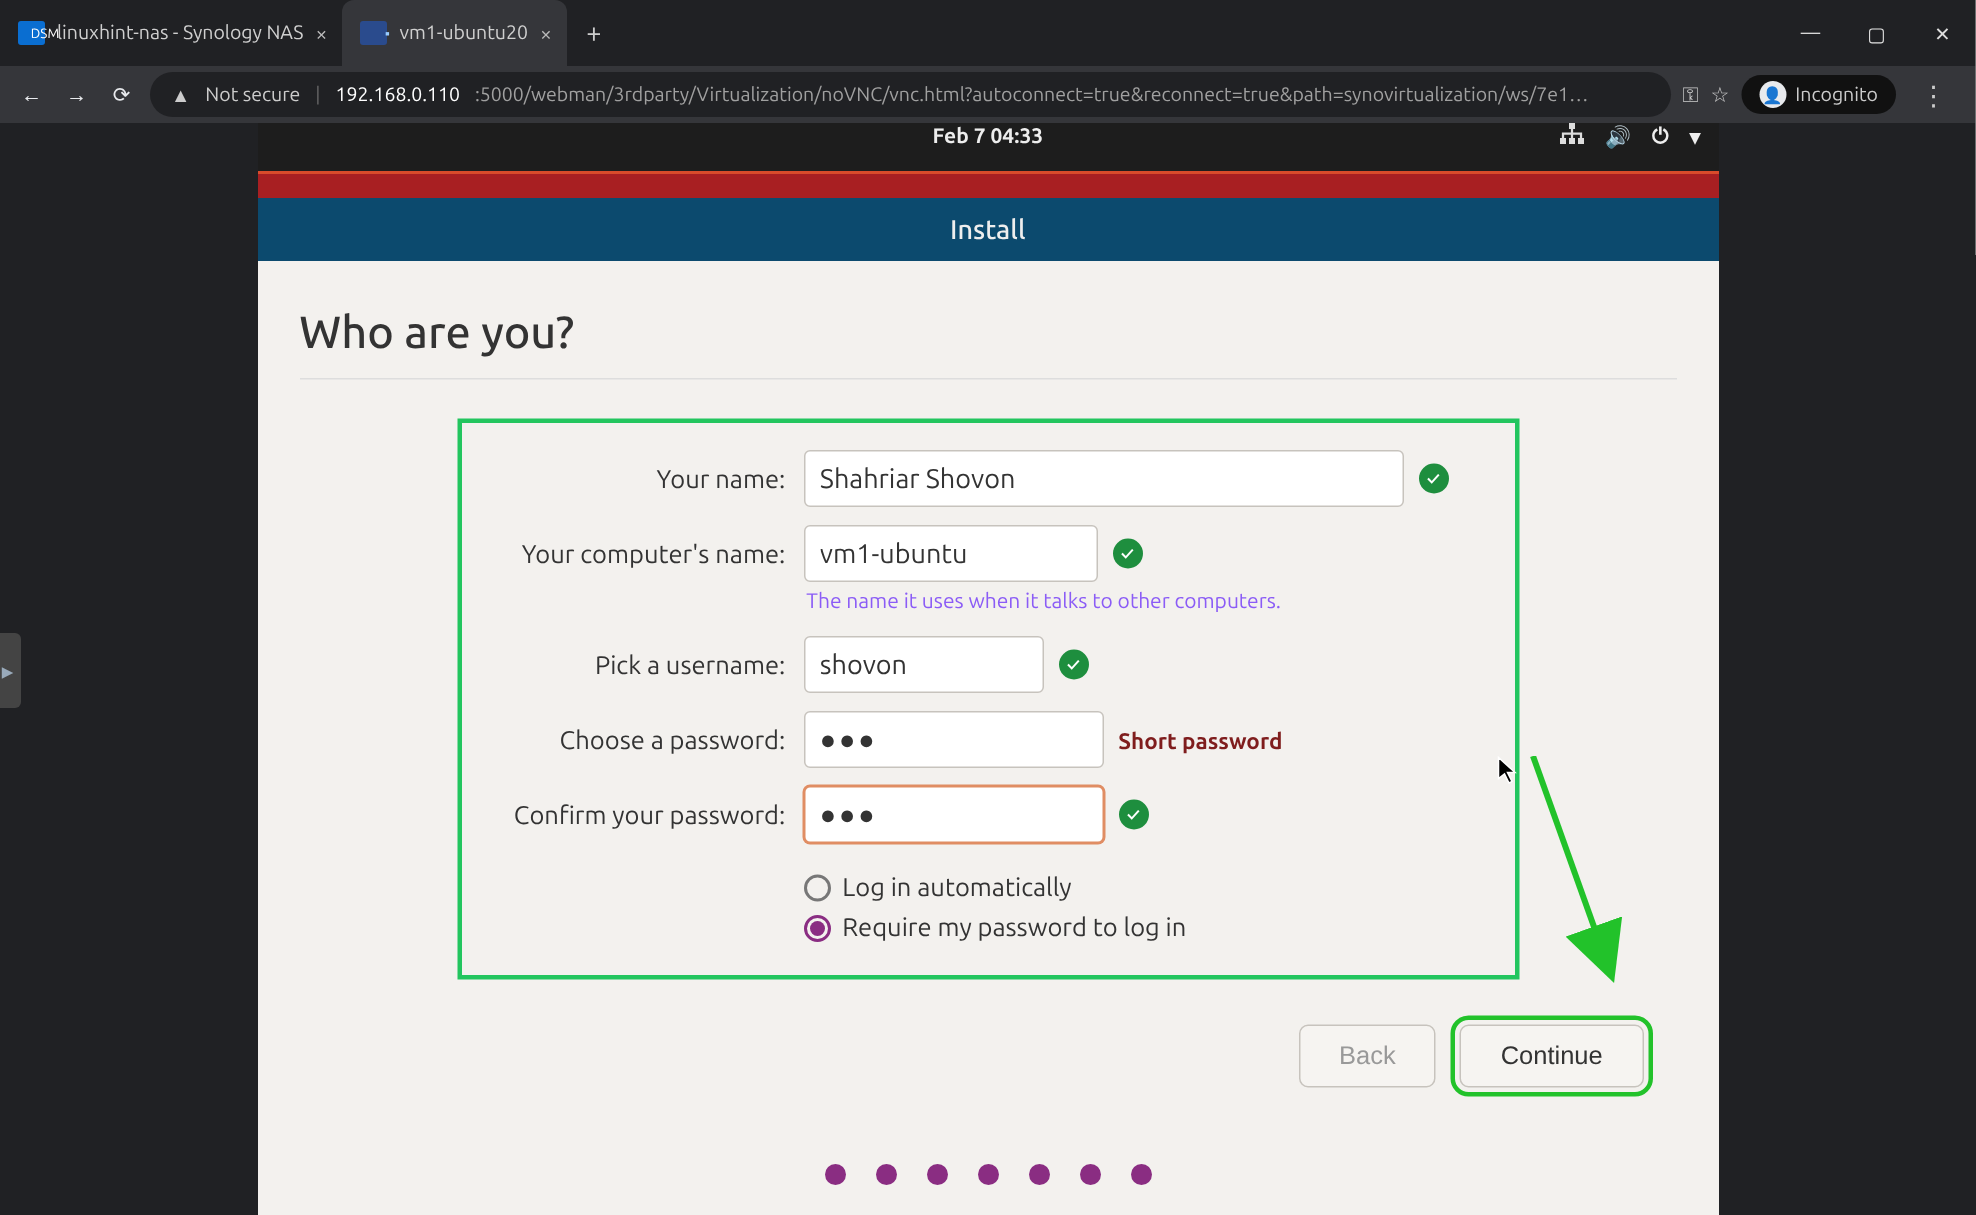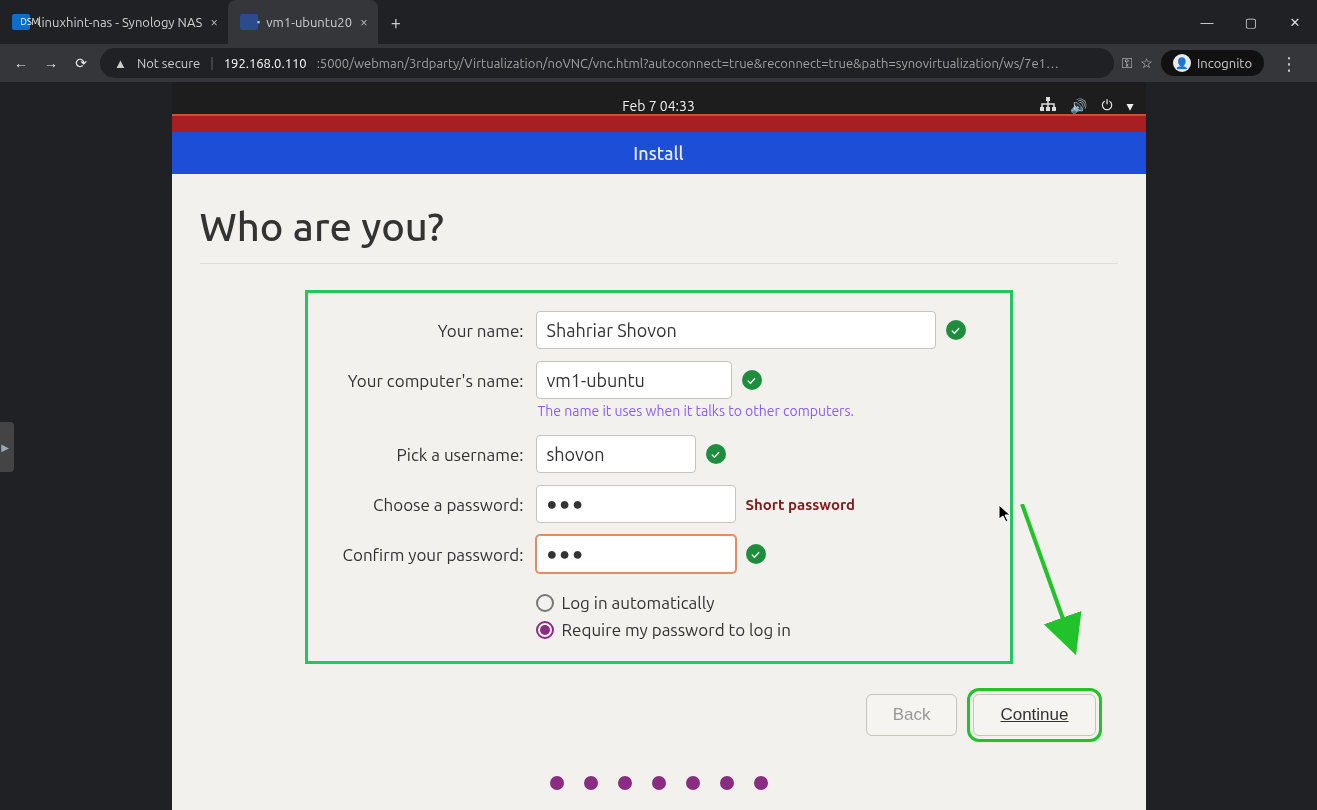--- a/index.html
+++ b/index.html
@@ -90,41 +90,42 @@
     width: 974px;
     height: 100%;
     background: #f3f1ee;
     position: relative;
   }
   .gnome-top {
     height: 32px;
     background: #1d1d1d;
     color:#eee;
     display:flex;
-    align-items:flex-end;
+    align-items:flex-start;
     font-size:14px;
+    font-weight:bold;
   }
   .gnome-top .clock { margin: 0 auto; }
   .gnome-top .tray { position:absolute; right:12px; display:flex; gap:14px; align-items:center; }
   .orange-strip { height:18px; background:#a81f22; border-top:2px solid #d94b2b; }
   .install-header {
     height:42px;
-    background:#1d4ed8;
+    background:#0c4a6e;
     color:#eee;
     display:flex; align-items:center; justify-content:center;
     font-size:18px; font-weight:500;
   }
   .install-body {
     background:#f3f1ee;
     padding: 30px 28px 20px 28px;
     height: calc(100% - 32px - 18px - 42px);
     position:relative;
   }
   .page-title {
-    font-size: 40px;
+    font-size: 30px;
     color:#333;
     font-weight:500;
     margin-bottom: 14px;
   }
   .hr { border-top:1px solid #ddd; margin-bottom: 26px;}
   .form-area {
     border: 3px solid #22c55e;
     padding: 12px 6px 12px 6px;
     margin: 0 auto;
     width: 708px;
@@ -164,21 +165,21 @@
   }
   .btn {
     padding: 10px 26px;
     font-size:17px;
     border:1px solid #c7c3bd;
     border-radius:6px;
     background:#f6f4f1;
     color:#333;
   }
   .btn.back { color:#999;}
-  .btn.continue-box { outline: 3px solid #22c22a; outline-offset: 3px; text-decoration: underline;}
+  .btn.continue-box { outline: 3px solid #22c22a; outline-offset: 3px;}
   .arrow-svg { position:absolute; }
   .progress-dots {
     position:absolute; bottom: 20px; left:0; right:0;
     display:flex; justify-content:center; gap:20px;
   }
   .progress-dots .dot { width:14px;height:14px;border-radius:50%;background:#8a2d82;}
   .novnc-tab {
     position:absolute;
     left:-4px; top: 340px;
     width:18px;height:50px;

